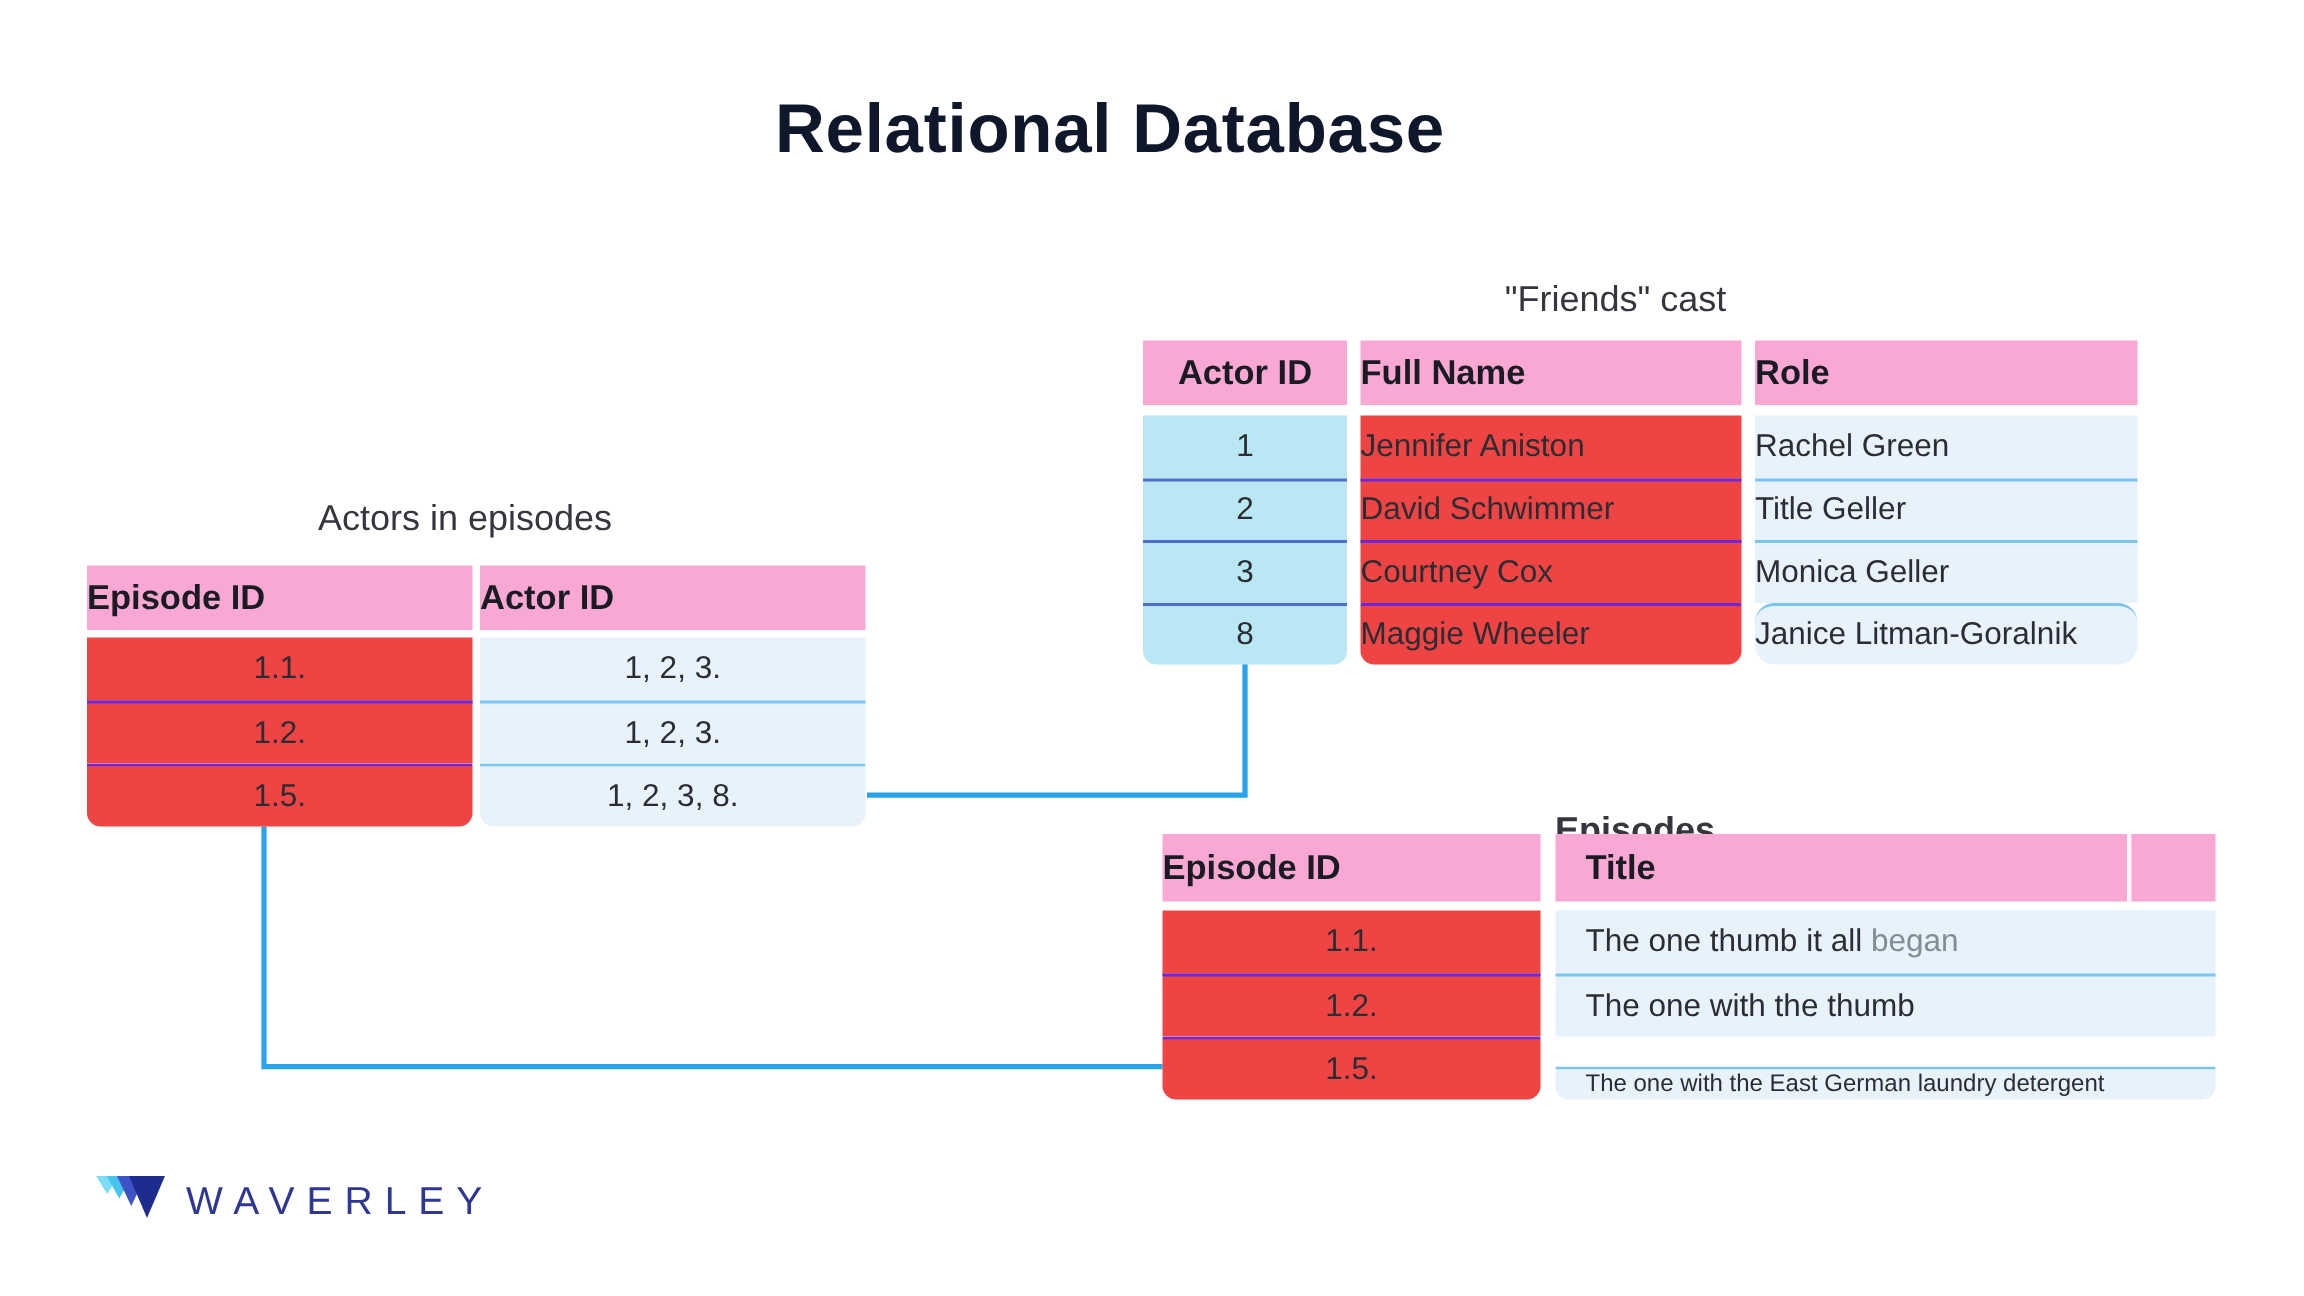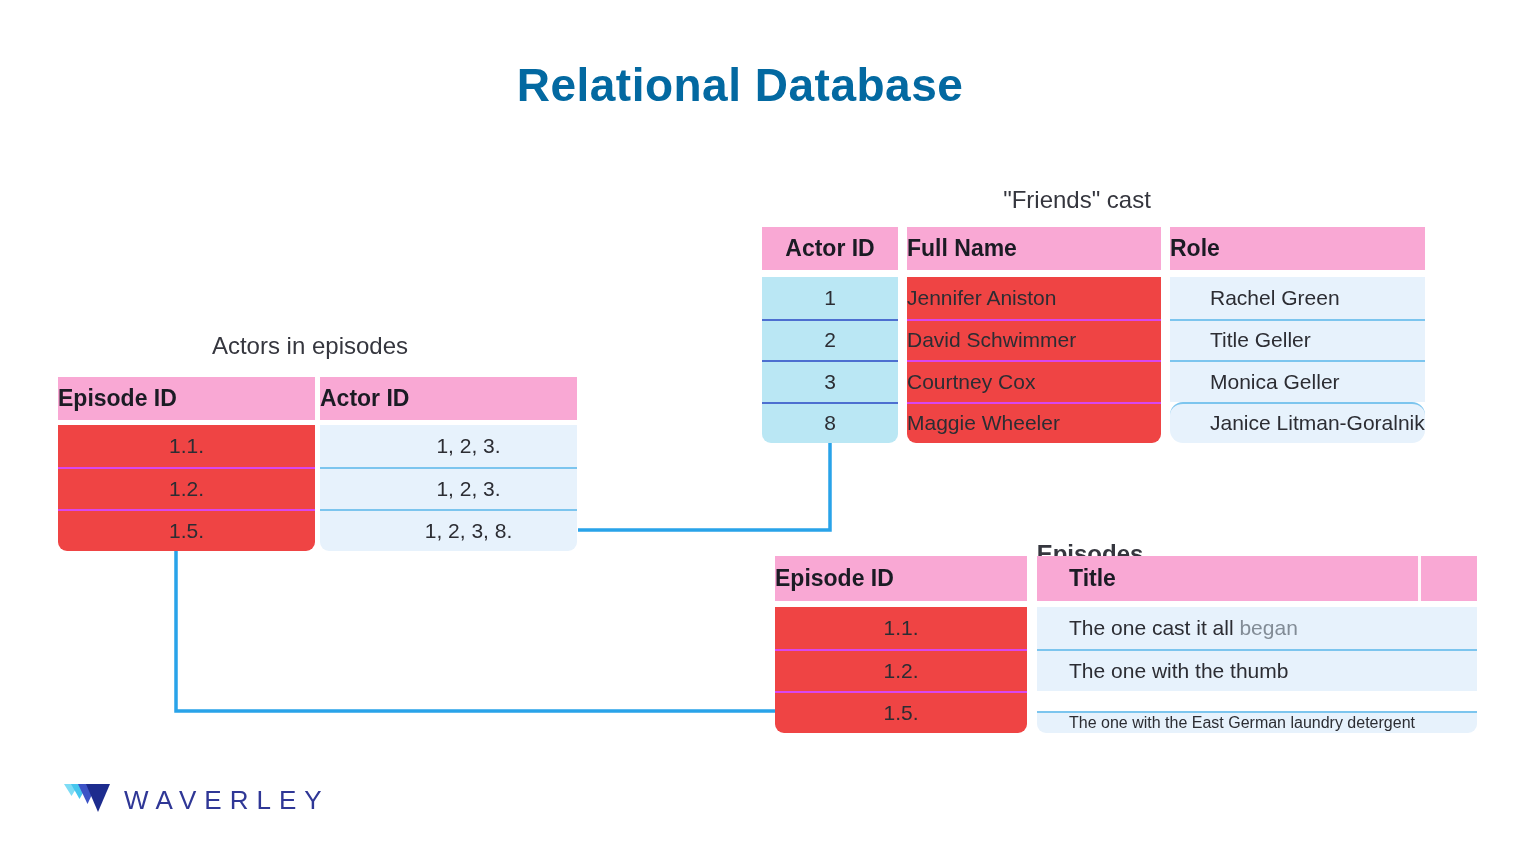--- a/index.html
+++ b/index.html
@@ -2,21 +2,21 @@
 <html><head>
 <meta charset="utf-8">
 <style>
   * { margin:0; padding:0; box-sizing:border-box; }
   html,body { background:#ffffff; }
   body { font-family:"Liberation Sans", sans-serif; }
   .canvas { position:relative; width:1536px; height:864px; background:#fff; overflow:hidden; }
 
   .page-title {
     position:absolute; left:0; top:58px; width:1480px;
-    text-align:center; font-size:46px; font-weight:700; color:#0369a1;
+    text-align:center; font-size:46px; font-weight:700; color:#0f172a;
     letter-spacing:0.5px;
   }
 
   .connectors { position:absolute; left:0; top:0; width:1536px; height:864px; pointer-events:none; }
 
   .caption {
     position:absolute; font-size:24px; color:#35363e; text-align:center;
   }
   .caption.friends { left:762px; width:630px; top:186px; }
   .caption.actors  { left:58px;  width:504px; top:332px; }
@@ -37,28 +37,28 @@
   .episodes .hdr-grid { grid-auto-rows:45px; }
 
   .friends .body-grid  { margin-top:7px; grid-auto-rows:41.5px; }
   .actors .body-grid   { margin-top:5px; grid-auto-rows:42px; }
   .episodes .body-grid { margin-top:6px; grid-auto-rows:42px; }
 
   .cell { display:flex; align-items:center; font-size:21px; color:#2c2d33; position:relative; }
   .hdr  { background:#f9a8d4; font-size:23px; font-weight:600; color:#1b1b24; }
   .c-cyan   { background:#bae7f4; }
   .c-purple { background:#ef4444; }
-  .c-pale   { background:#e7f2fc;padding-left:40px; }
+  .c-pale   { background:#e7f2fc; }
 
   .center { justify-content:center; text-align:center; }
   .pl24 { }
-  .pl32 { padding-left:32px; }
+  .pl32 { padding-left:20px; }
 
   .bt-blue   { border-top:2px solid #4d6fd0; }
-  .bt-indigo { border-top:2px solid #d946ef; }
+  .bt-indigo { border-top:2px solid #6d28d9; }
   .bt-lblue  { border-top:2px solid #7cc5ee; }
 
   .rb { border-radius:0 0 9px 9px; }
 
   .sm175 { font-size:21px;border-radius:13px; }
   .sm16  { font-size:16px;margin-top:20px; }
   .muted { color:#828c96; }
 
   .hdr-divider { position:absolute; left:381px; top:0; bottom:0; width:3px; background:rgba(255,255,255,0.9); }
 
@@ -129,21 +129,21 @@
     <div class="hdr-grid">
       <div class="cell hdr pl24">Episode ID</div>
       <div class="cell hdr pl32">
         <span>Title</span>
         <span class="hdr-divider"></span>
       </div>
     </div>
     <div class="body-grid">
       <div class="cell c-purple center">1.1.</div>
       <div class="cell c-pale pl32">
-        <span>The one cast it all </span>&nbsp;<span class="muted">began</span>
+        <span>The one thumb it all </span>&nbsp;<span class="muted">began</span>
       </div>
 
       <div class="cell c-purple center bt-indigo">1.2.</div>
       <div class="cell c-pale pl32 bt-lblue">The one with the thumb</div>
 
       <div class="cell c-purple center bt-indigo rb">1.5.</div>
       <div class="cell c-pale pl32 bt-lblue rb sm16">The one with the East German laundry detergent</div>
     </div>
   </div>
 

